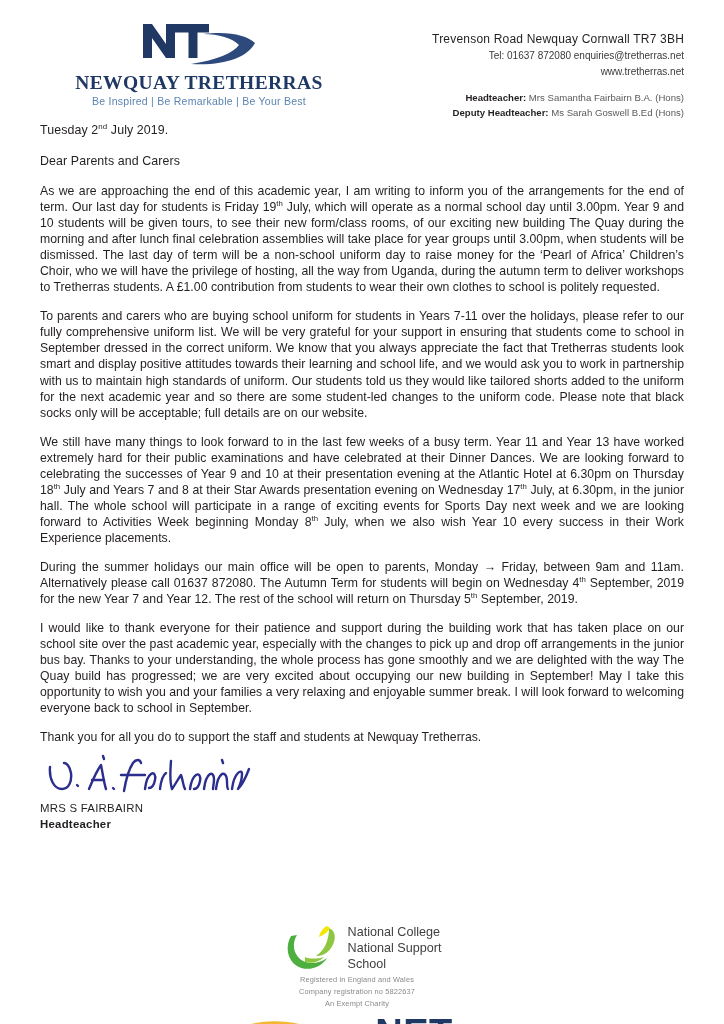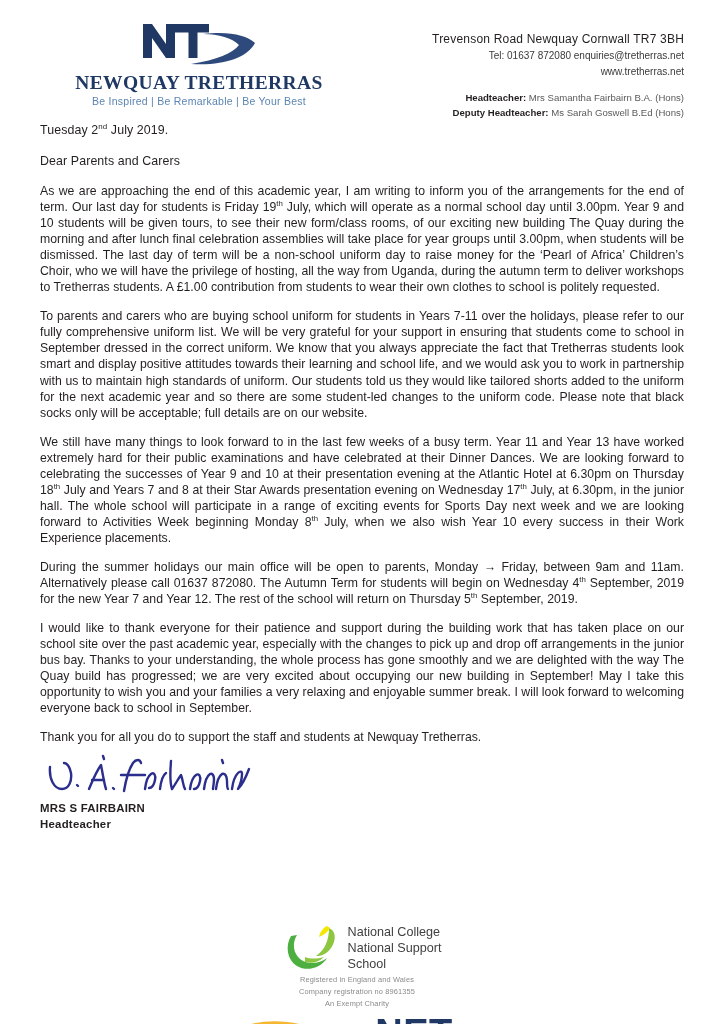--- a/index.html
+++ b/index.html
@@ -135,21 +135,21 @@
     margin-top: 17px;
   }
   .signature-area {
     height: 54px;
     margin-top: 2px;
     margin-left: 4px;
   }
   .signature-svg { display: block; }
   .signer-name {
     font-size: 11.4px;
-    font-weight: bold;
+    font-weight: normal;
     color: #231f20;
     letter-spacing: 0.25px;
     line-height: 1.38;
   }
   .signer-title {
     font-size: 11.4px;
     font-weight: bold;
     color: #231f20;
     letter-spacing: 0.25px;
     line-height: 1.38;
@@ -306,21 +306,21 @@
       </svg>
       <div class="ncnss-text">
         <div>National College</div>
         <div>National Support</div>
         <div>School</div>
       </div>
     </div>
 
     <div class="registration">
       <div>Registered in England and Wales</div>
-      <div>Company registration no 8961355</div>
+      <div>Company registration no 5822637</div>
       <div>An Exempt Charity</div>
     </div>
 
     <div class="net-logo">
       <svg width="96" height="56" viewBox="0 0 96 56">
         <path d="M2 14 C26 8 56 12 76 24 C58 20 30 18 8 22 Z" fill="#F5B731"></path>
         <path d="M4 26 C28 22 58 25 80 34 C58 32 28 32 6 35 Z" fill="#4BACE0"></path>
         <path d="M8 36 C34 34 62 30 82 20 C90 26 90 34 80 40 C64 50 32 46 8 36 Z" fill="#1F3864"></path>
       </svg>
       <div class="net-wordmark">

